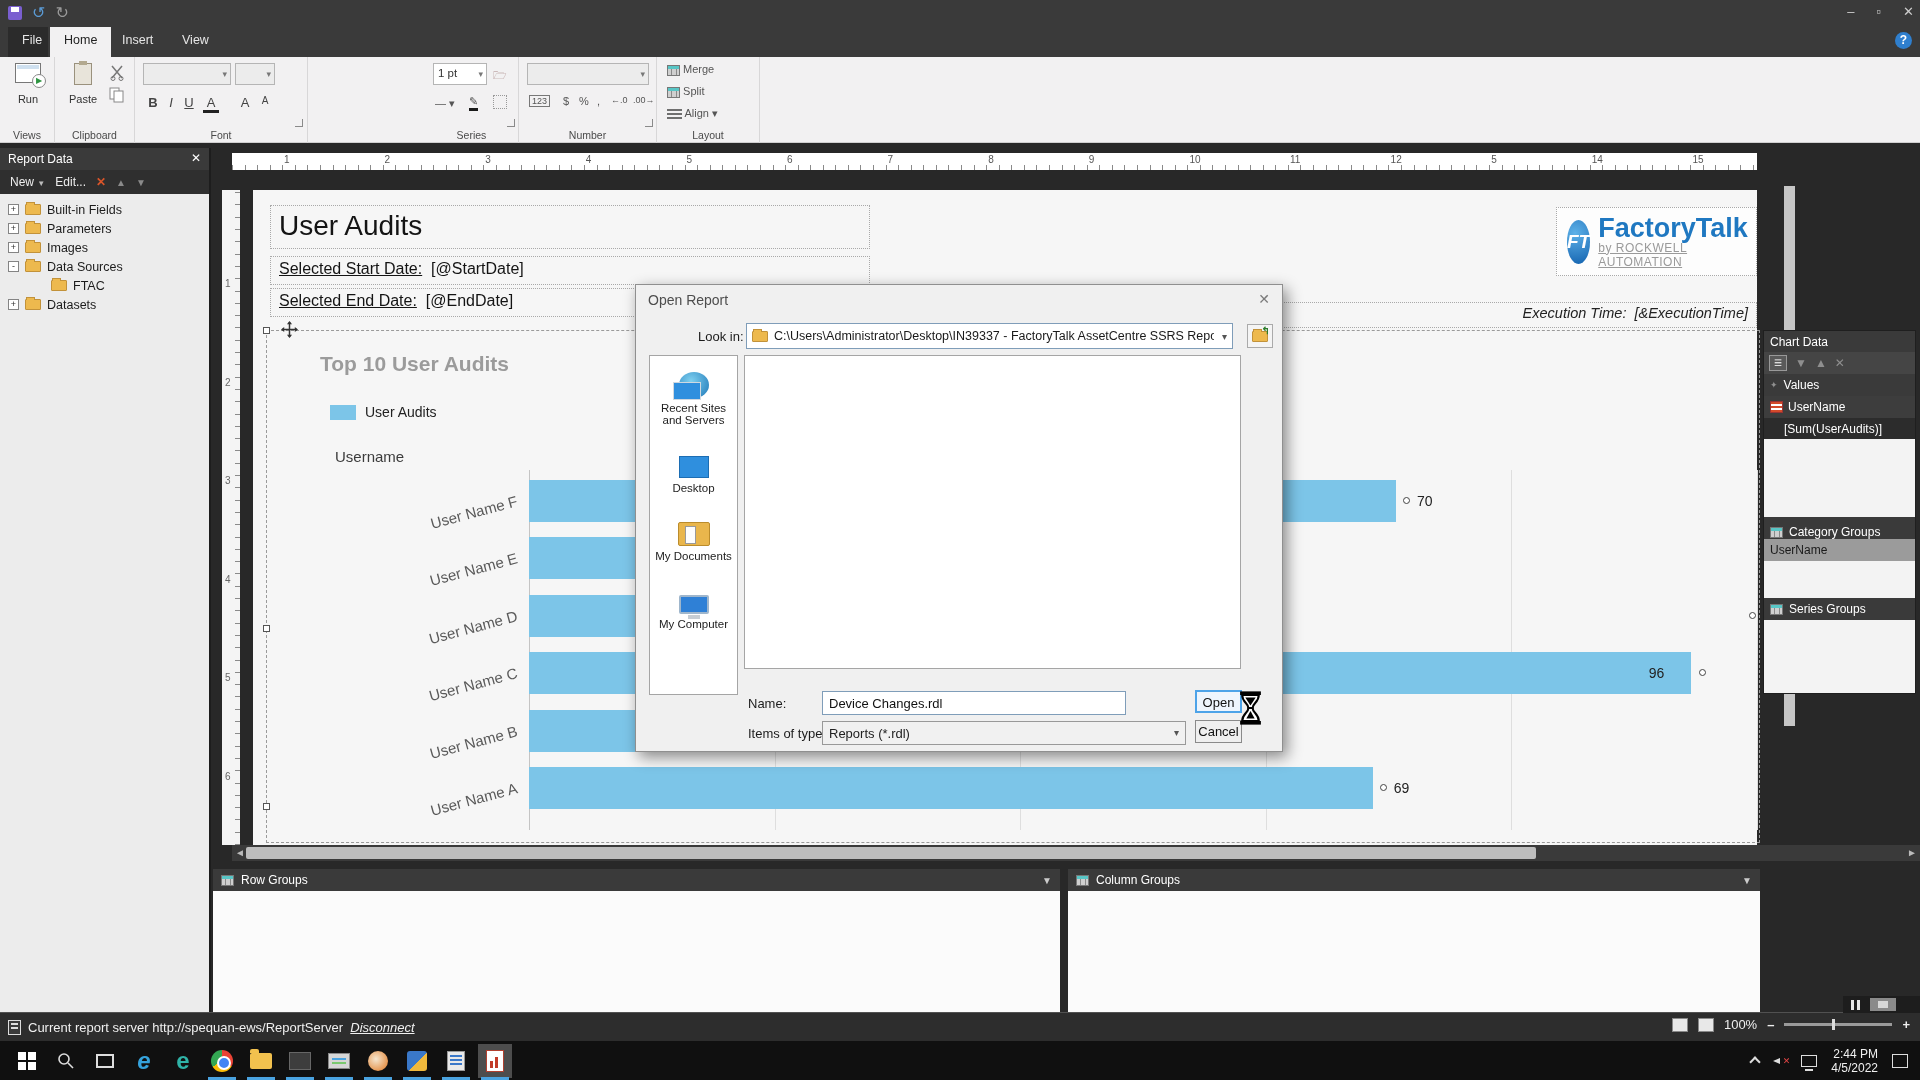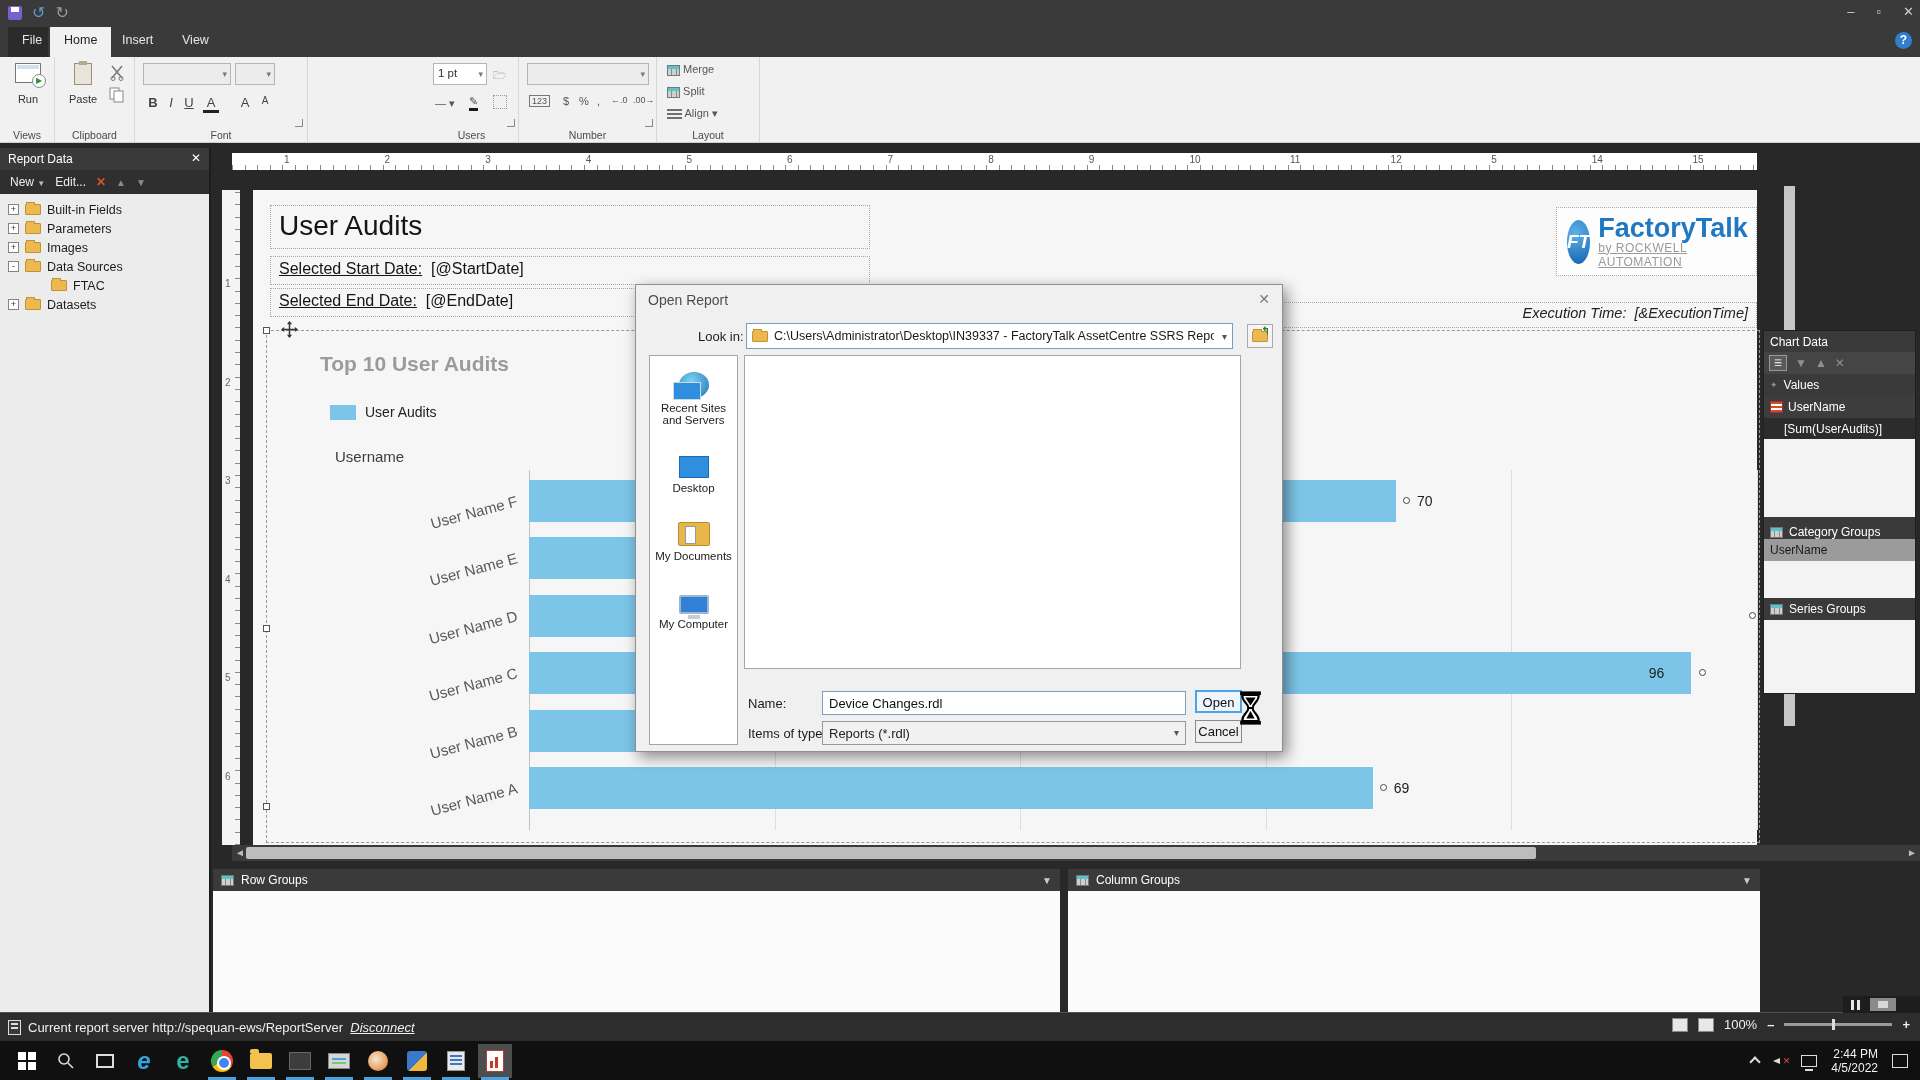--- a/index.html
+++ b/index.html
@@ -83,21 +83,21 @@
   .val-label{position:absolute;font-size:14px;color:#222;}
   .handle{position:absolute;width:7px;height:7px;background:#fff;border:1px solid #555;}
   .chart-sel{left:266px;top:330px;width:1494px;height:513px;border:1px dashed #9a9a9a;}
   
   .dialog{left:635px;top:284px;width:648px;height:468px;background:#f0f0f0;border:1px solid #8f8f8f;box-shadow:4px 5px 14px rgba(0,0,0,.45);z-index:50;}
   .dlg-title{left:0;top:0;width:100%;height:30px;font-size:14px;color:#4d4d4d;padding:7px 12px;}
   .dlg-close{position:absolute;right:12px;top:6px;color:#7a7a7a;font-size:14px;}
   .dlg-label{position:absolute;font-size:13px;color:#1c1c1c;}
   .lookin-combo{left:110px;top:38px;width:487px;height:26px;background:#fff;border:1px solid #7f9db9;display:flex;align-items:center;gap:6px;padding:0 18px 0 5px;font-size:12.5px;color:#1a1a1a;}
   .upfolder{left:611px;top:39px;width:26px;height:24px;border:1px solid #aaa;background:#f4f4f4;display:flex;align-items:center;justify-content:center;}
-  .sidebar{left:13px;top:70px;width:89px;height:390px;background:#fff;border:1px solid #a5a5a5;display:flex;flex-direction:column;align-items:center;padding-top:8px;}
+  .sidebar{left:13px;top:70px;width:89px;height:340px;background:#fff;border:1px solid #a5a5a5;display:flex;flex-direction:column;align-items:center;padding-top:8px;}
   .place{text-align:center;font-size:11.5px;color:#222;margin-bottom:18px;}
   .place .icw{height:34px;display:flex;align-items:flex-end;justify-content:center;margin-bottom:4px;}
   .filelist{left:108px;top:70px;width:497px;height:314px;background:#fff;border:1px solid #a5a5a5;}
   .dlg-input{position:absolute;height:24px;background:#fff;border:1px solid #7f9db9;font-size:13px;color:#111;padding:4px 6px;}
   .dlg-drop{position:absolute;height:24px;background:#f1f1f1;border:1px solid #999;font-size:13px;color:#222;padding:4px 6px;}
   .dlg-btn{position:absolute;width:47px;height:23px;font-size:13px;color:#111;text-align:center;line-height:21px;}
   .btn-open{background:#eef5fd;border:2px solid #4da3e8;}
   .btn-cancel{background:#efefef;border:1px solid #8a8a8a;}
   .desk-ic{width:30px;height:22px;background:#2f8fde;border:1px solid #1c6db3;}
   .doc-folder{width:32px;height:24px;background:#e9b64c;border:1px solid #bb8c2c;border-radius:2px;position:relative;}
@@ -239,21 +239,21 @@
       <div class="fbtn" style="left:122px;top:38px;font-size:10px;">A</div>
       <div class="glabel">Font</div>
       <div class="corner" style="right:4px;bottom:16px;"></div>
     </div>
     <div class="rgroup" style="left:425px;width:94px;">
       <div class="combo" style="left:8px;top:6px;width:54px;"><span>1 pt</span><span class="car">▾</span></div>
       <div class="mini" style="left:68px;top:10px;color:#a88;">🗁</div>
       <div class="mini" style="left:10px;top:40px;">— ▾</div>
       <div class="mini" style="left:44px;top:38px;border-bottom:3px solid #1a1a1a;">✎</div>
       <div class="mini" style="left:68px;top:38px;border:1px dotted #999;width:14px;height:14px;"></div>
-      <div class="glabel">Users</div>
+      <div class="glabel">Series</div>
       <div class="corner" style="right:3px;bottom:16px;"></div>
     </div>
     <div class="rgroup" style="left:519px;width:138px;">
       <div class="combo dis" style="left:8px;top:6px;width:122px;">
           <span class="car">▾</span>
         </div>
       <div class="mini" style="left:10px;top:38px;border:1px solid #777;padding:0 2px;font-size:9px;">123</div>
       <div class="mini" style="left:44px;top:38px;">$</div>
       <div class="mini" style="left:60px;top:38px;">%</div>
       <div class="mini" style="left:78px;top:38px;">,</div>
@@ -521,21 +521,21 @@
         </div>
         <div class="place">
           <div class="icw">
             <div class="comp-ic"></div>
           </div>
           <div>My Computer</div>
         </div>
       </div>
     <div class="abs filelist"></div>
     <div class="dlg-label" style="left:112px;top:411px;">Name:</div>
-    <div class="dlg-input" style="left:186px;top:406px;width:364px;">Device Changes.rdl</div>
+    <div class="dlg-input" style="left:186px;top:406px;width:304px;">Device Changes.rdl</div>
     <div class="dlg-btn btn-open" style="left:559px;top:405px;">Open</div>
     <div class="dlg-label" style="left:112px;top:441px;">Items of type:</div>
     <div class="dlg-drop" style="left:186px;top:436px;width:364px;">
       <span>Reports (*.rdl)</span>
       <span style="position:absolute;right:6px;top:5px;color:#555;font-size:10px;">▾</span>
     </div>
     <div class="dlg-btn btn-cancel" style="left:559px;top:435px;">Cancel</div>
   </div>
 
   <div class="abs hourglass">

